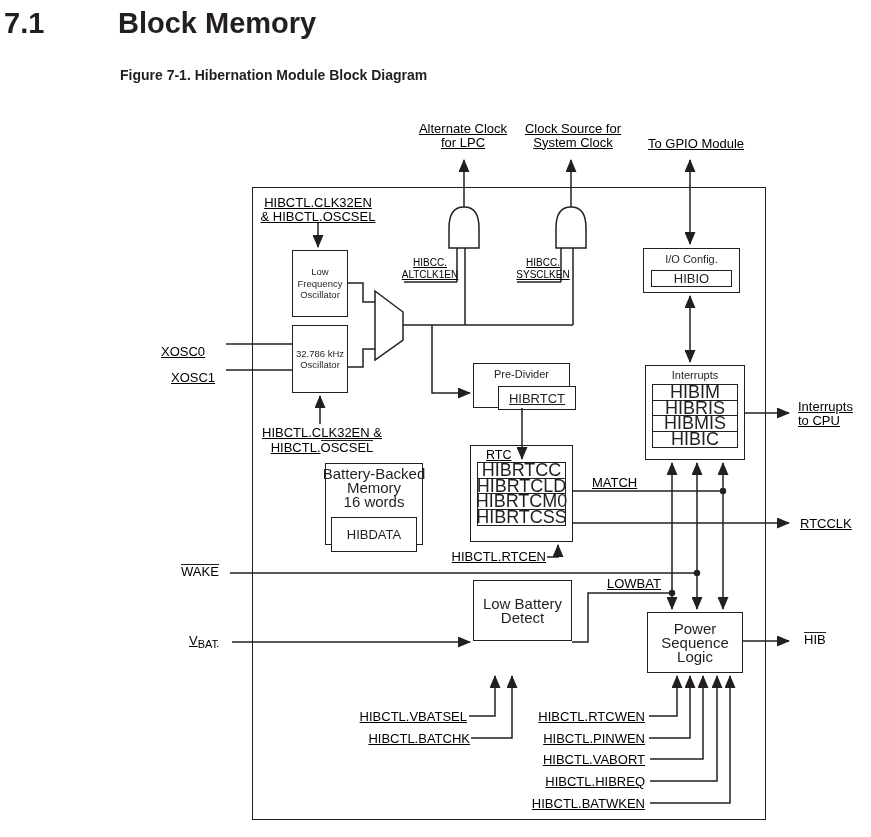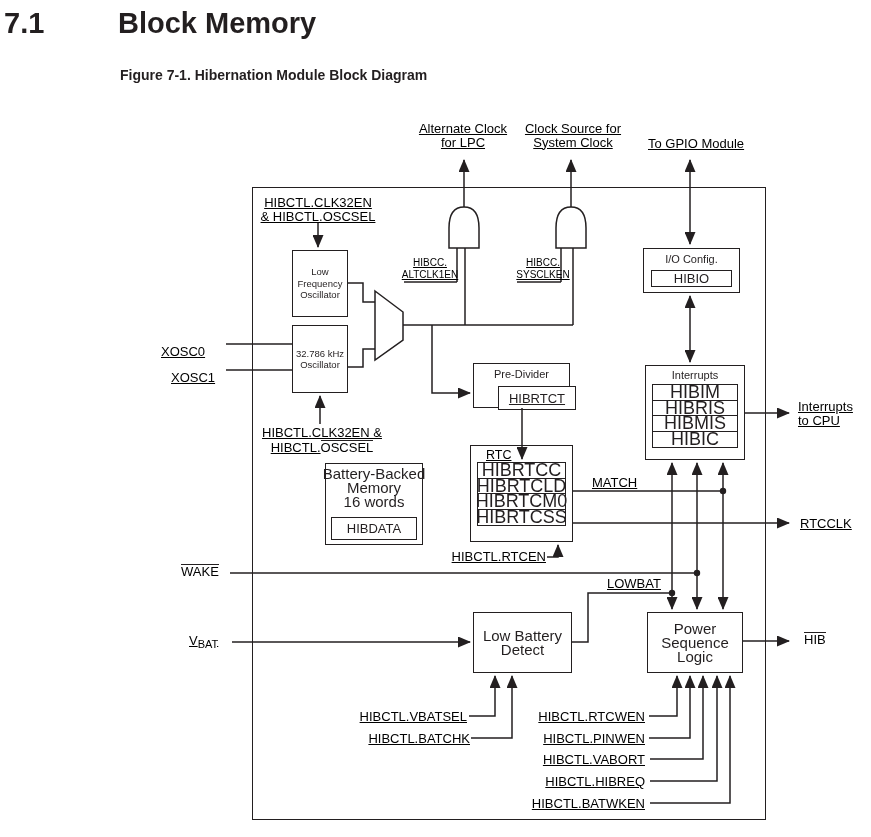--- a/index.html
+++ b/index.html
@@ -82,24 +82,24 @@
       <div class="regrow">HIBRIS</div>
       <div class="regrow">HIBMIS</div>
       <div class="regrow">HIBIC</div>
     </div>
   </div>
 
   <div class="box" style="left:325px;top:463px;width:98px;height:82px;">
     <div class="btxt" style="margin-top:3px;">Battery-Backed</div>
     <div class="btxt">Memory</div>
     <div class="btxt">16 words</div>
-    <div class="reg" style="left:5px;top:53px;width:86px;height:23px;">HIBDATA</div>
-  </div>
-
-  <div class="box vcent" style="left:473px;top:612px;width:99px;height:61px;">
+    <div class="reg" style="left:5px;top:53px;width:86px;height:35px;">HIBDATA</div>
+  </div>
+
+  <div class="box vcent" style="left:473px;top:580px;width:99px;height:61px;">
     <div class="btxt">Low Battery</div>
     <div class="btxt">Detect</div>
   </div>
 
   <div class="box vcent" style="left:647px;top:612px;width:96px;height:61px;">
     <div class="btxt">Power</div>
     <div class="btxt">Sequence</div>
     <div class="btxt">Logic</div>
   </div>
 

